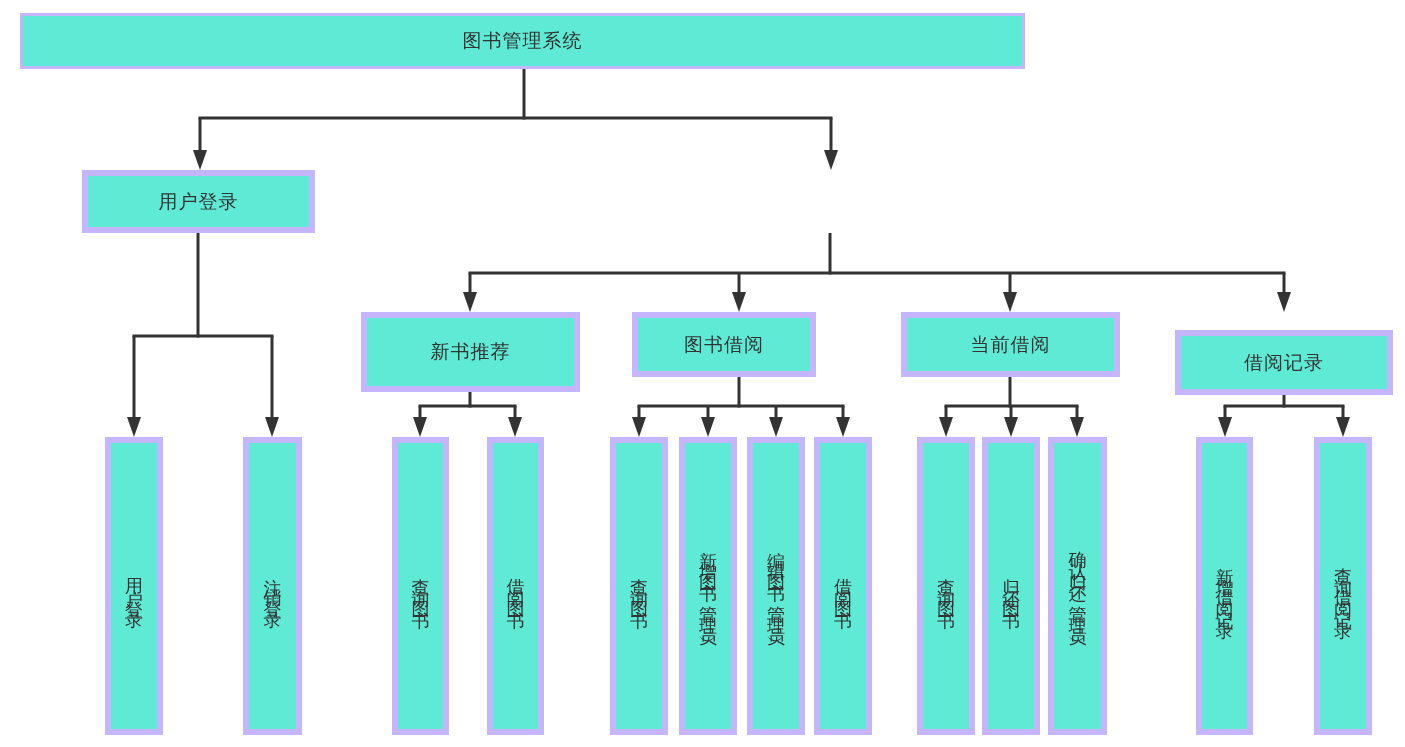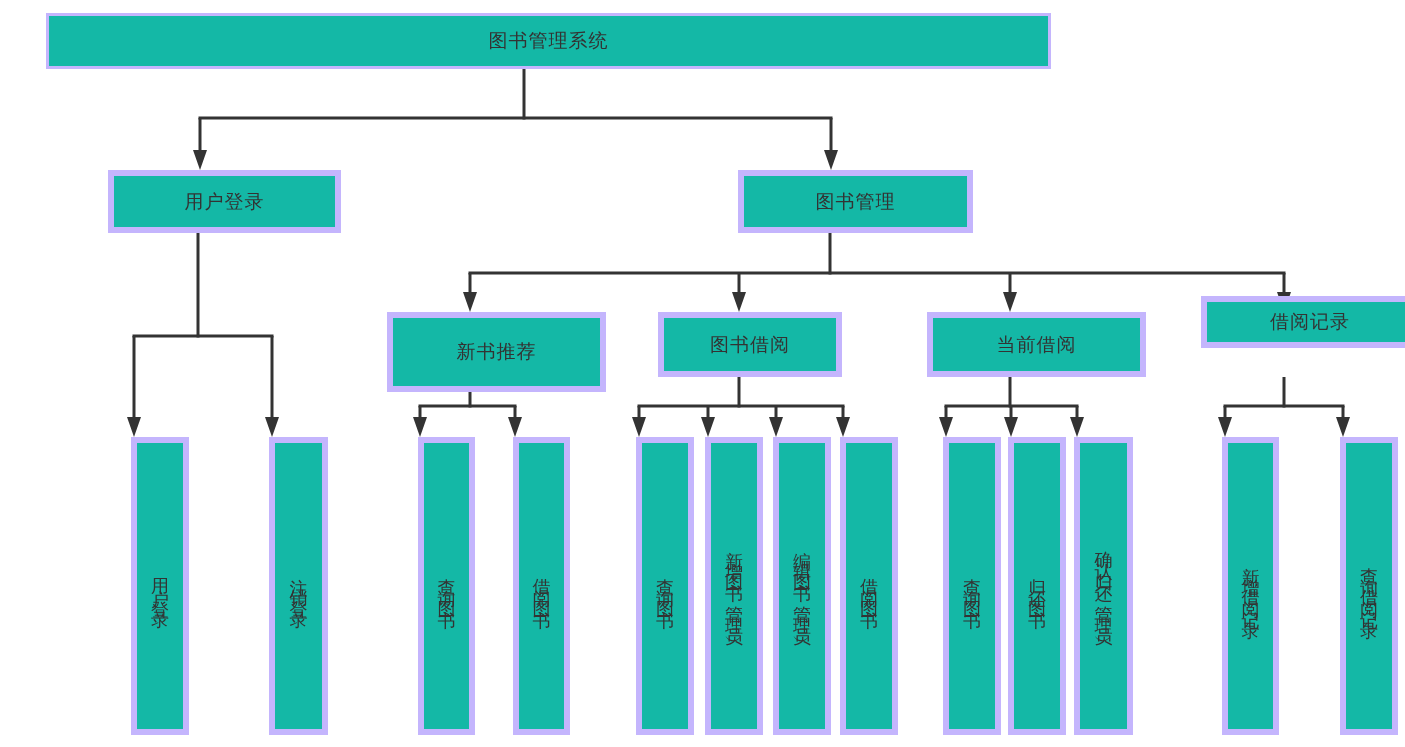--- a/index.html
+++ b/index.html
@@ -12,28 +12,27 @@
     overflow: hidden;
   }
   .connectors {
     position: absolute;
     left: 0; top: 0;
     width: 1405px; height: 747px;
     pointer-events: none;
   }
   .node {
     position: absolute;
-    background: #14b8a6;
+    background: #5eead4;
     border: 6px solid #c4b5fd;
     box-sizing: border-box;
     display: flex;
     align-items: center;
     justify-content: center;
     color: #333333;
-    margin-left: 26px;
   }
   .node.h .label {
     font-size: 19px;
     letter-spacing: 1px;
     white-space: nowrap;
   }
   .node.root { border-width: 3px; }
   .node.leaf { }
   .node.leaf .vlabel {
     margin: auto;
@@ -139,34 +138,31 @@
     </g>
   </svg>
 
   <div class="node h root" style="left:20px; top:13px; width:1005px; height:56px;">
     <span class="label">图书管理系统</span>
   </div>
 
   <div class="node h" style="left:82px; top:170px; width:233px; height:63px;">
     <span class="label">用户登录</span>
   </div>
-  <div class="node h" style="left:712px; top:170px; width:235px; height:63px;">
-    <span class="label">图书管理</span>
-  </div>
 
   <div class="node h" style="left:361px; top:312px; width:219px; height:80px;">
     <span class="label">新书推荐</span>
   </div>
   <div class="node h" style="left:632px; top:312px; width:184px; height:65px;">
     <span class="label">图书借阅</span>
   </div>
   <div class="node h" style="left:901px; top:312px; width:219px; height:65px;">
     <span class="label">当前借阅</span>
   </div>
-  <div class="node h" style="left:1175px; top:296px; width:218px; height:52px;">
+  <div class="node h" style="left:1175px; top:330px; width:218px; height:65px;">
     <span class="label">借阅记录</span>
   </div>
 
   <div class="node leaf" style="left:105px; top:437px; width:58px; height:298px;">
     <span class="vlabel">用户登录</span>
   </div>
   <div class="node leaf" style="left:243px; top:437px; width:59px; height:298px;">
     <span class="vlabel">注销登录</span>
   </div>
 

